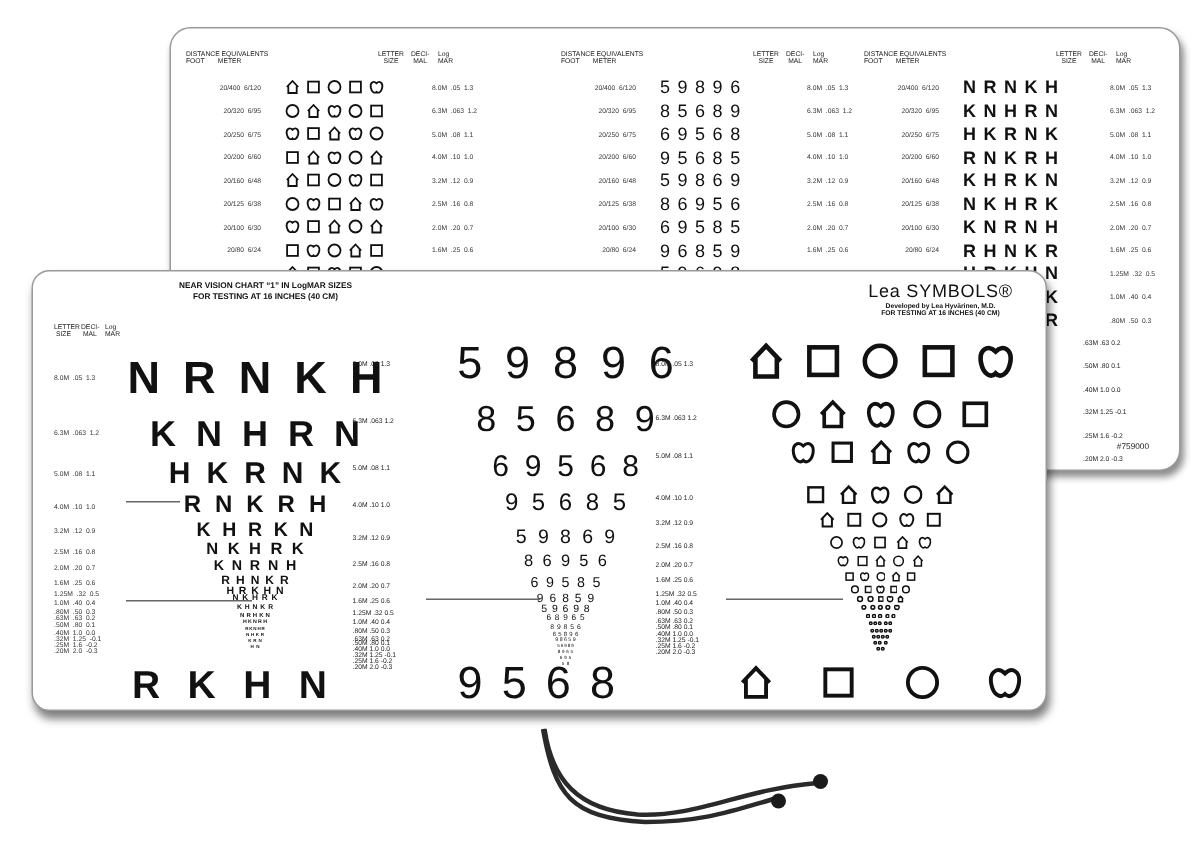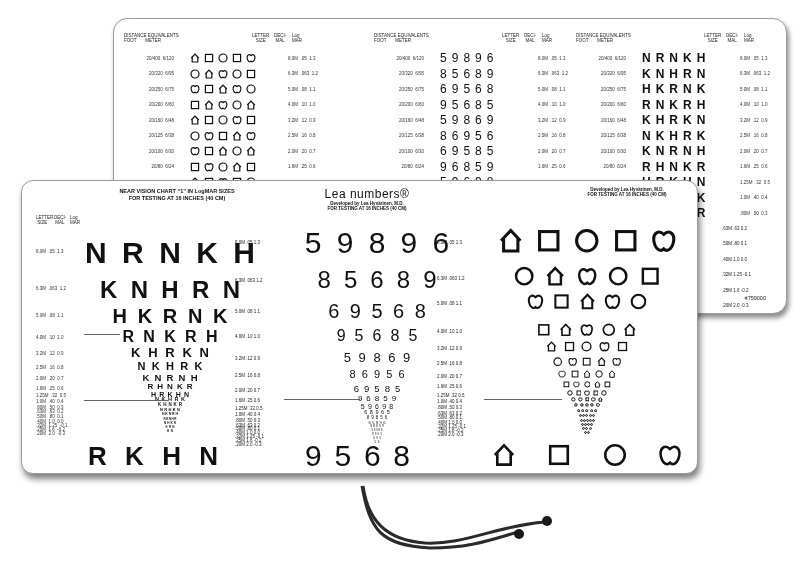--- a/index.html
+++ b/index.html
@@ -678,26 +678,22 @@
     <div>NEAR VISION CHART “1” IN LogMAR SIZES</div>
     <div>FOR TESTING AT 16 INCHES (40 CM)</div>
   </div>
   <div class="hdr" style="left:14px; top:34px;">LETTER
  SIZE</div>
   <div class="hdr" style="left:32px; top:34px;">DECI-
  MAL</div>
   <div class="hdr" style="left:48px; top:34px;">Log
 MAR</div>
 
-  <div class="brand" style="left:260px; top:6px; width:170px;">
-    <div class="logo">Lea numbers®</div>
-    <div class="sub">Developed by Lea Hyvärinen, M.D.</div>
-    <div class="sub">FOR TESTING AT 16 INCHES (40 CM)</div>
-  </div>
   <div class="brand" style="left:525px; top:6px; width:160px;">
+    <div class="logo">Lea SYMBOLS®</div>
     <div class="sub">Developed by Lea Hyvärinen, M.D.</div>
     <div class="sub">FOR TESTING AT 16 INCHES (40 CM)</div>
   </div>
 
   <div id="front-rows">
       <div class="frow">
         <span class="lab" style="left:14px; top:67.5px;">8.0M  .05  1.3</span>
       </div>
       <div class="optotypes" style="left: 63px; top: 57px; width: 170px; font-size: 30px; line-height: 30px;">
         <span>N</span>

